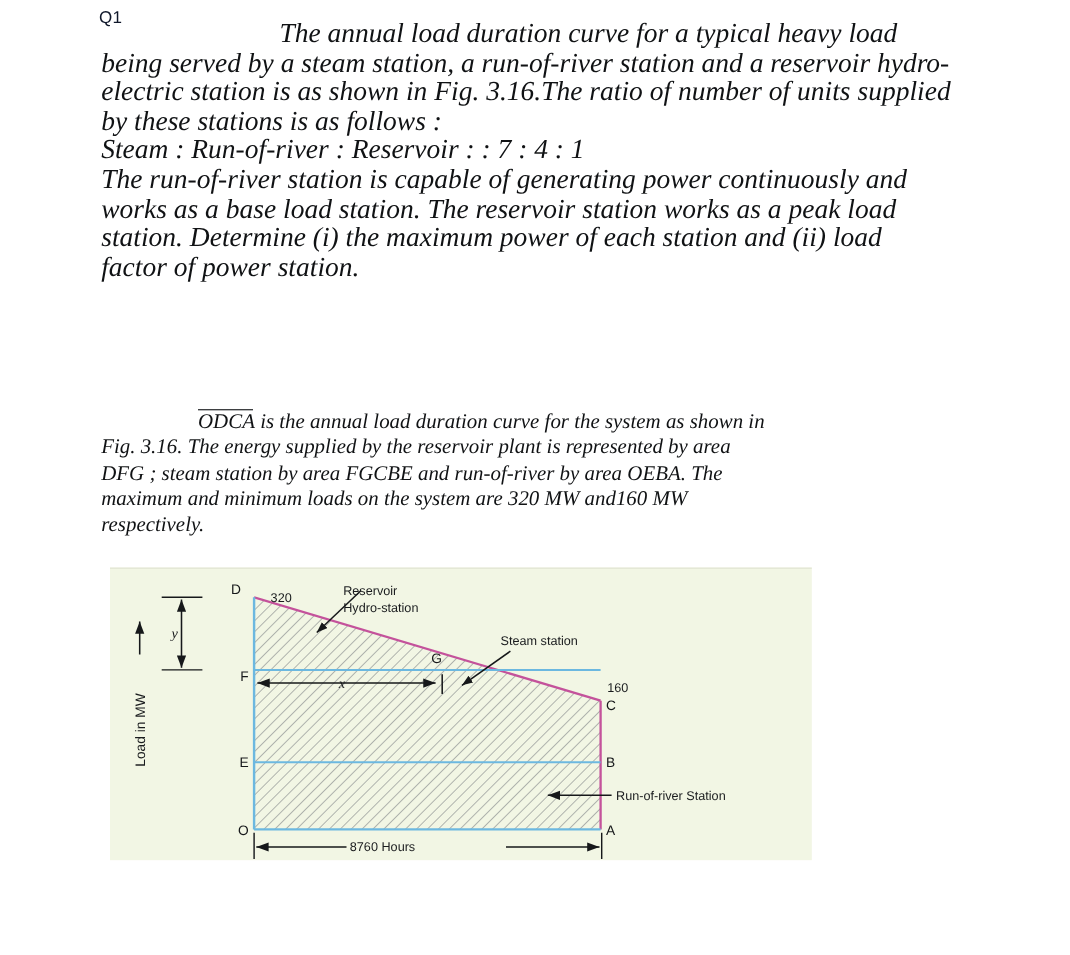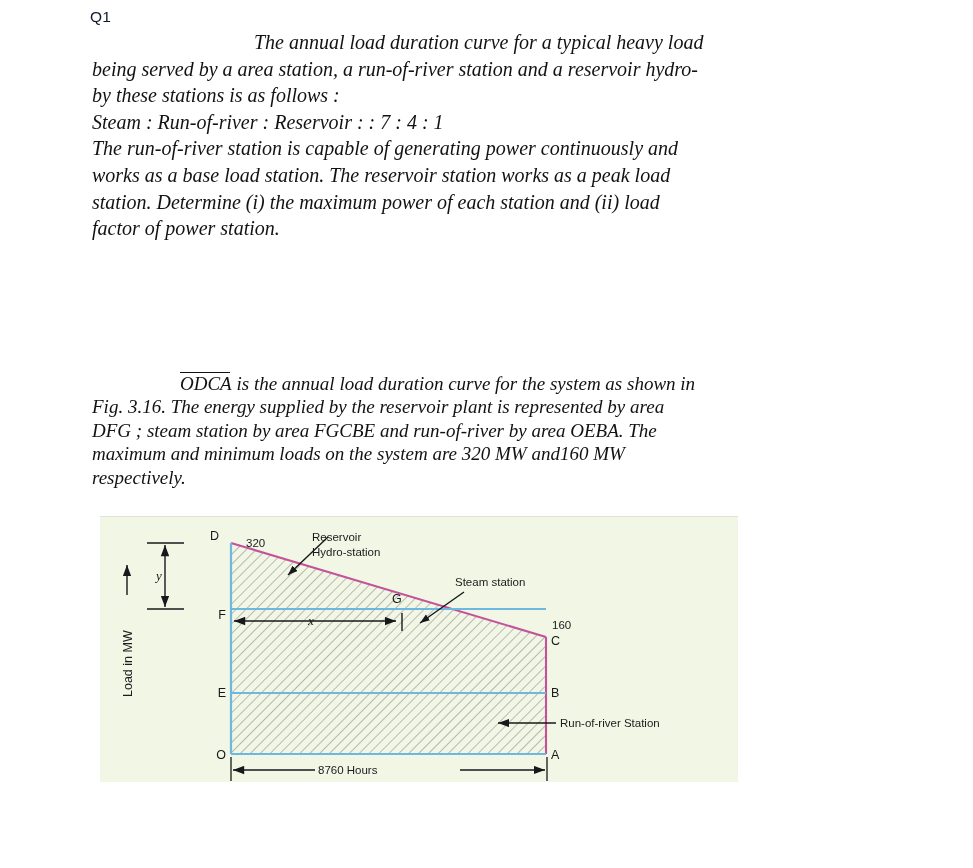--- a/index.html
+++ b/index.html
@@ -21,22 +21,22 @@
   }
 
   
   .prose{
     position:absolute;
     font-style:italic;
     font-family:"Liberation Serif", serif;
     color:#101214;
   }
   #problem-text{
-    left:92px; top:29px; width:860px;
-    font-size:20px; line-height:26.6px;
+    left:92px; top:18px; width:860px;
+    font-size:25px; line-height:26.6px;
   }
   #problem-text .indent{ display:inline-block; width:162px; }
 
   #solution-text{
     left:92px; top:372px; width:820px;
     font-size:19px; line-height:23.4px;
   }
   #solution-text .indent{ display:inline-block; width:88px; }
   .odca-bar{ position:relative; }
   .odca-bar::after{
@@ -72,21 +72,22 @@
     font-size:12.5px; fill:#1a1c1e;
   }
 </style>
 </head>
 <body>
 
 <div class="q-label">Q1</div>
 
 <div class="prose" id="problem-text">
   <span class="line"><span class="indent"></span><span>The annual load duration curve for a typical heavy load</span></span>
-  <span class="line">being served by a area station, a run-of-river station and a reservoir hydro-</span>
+  <span class="line">being served by a steam station, a run-of-river station and a reservoir hydro-</span>
+  <span class="line">electric station is as shown in Fig. 3.16.The ratio of number of units supplied</span>
   <span class="line">by these stations is as follows :</span>
   <span class="line">Steam : Run-of-river : Reservoir : : 7 : 4 : 1</span>
   <span class="line">The run-of-river station is capable of generating power continuously and</span>
   <span class="line">works as a base load station. The reservoir station works as a peak load</span>
   <span class="line">station. Determine (i) the maximum power of each station and (ii) load</span>
   <span class="line">factor of power station.</span>
 </div>
 
 <div class="prose" id="solution-text">
   <span class="line"><span class="indent"></span><span class="odca-bar">ODCA</span><span> is the annual load duration curve for the system as shown in</span></span>

